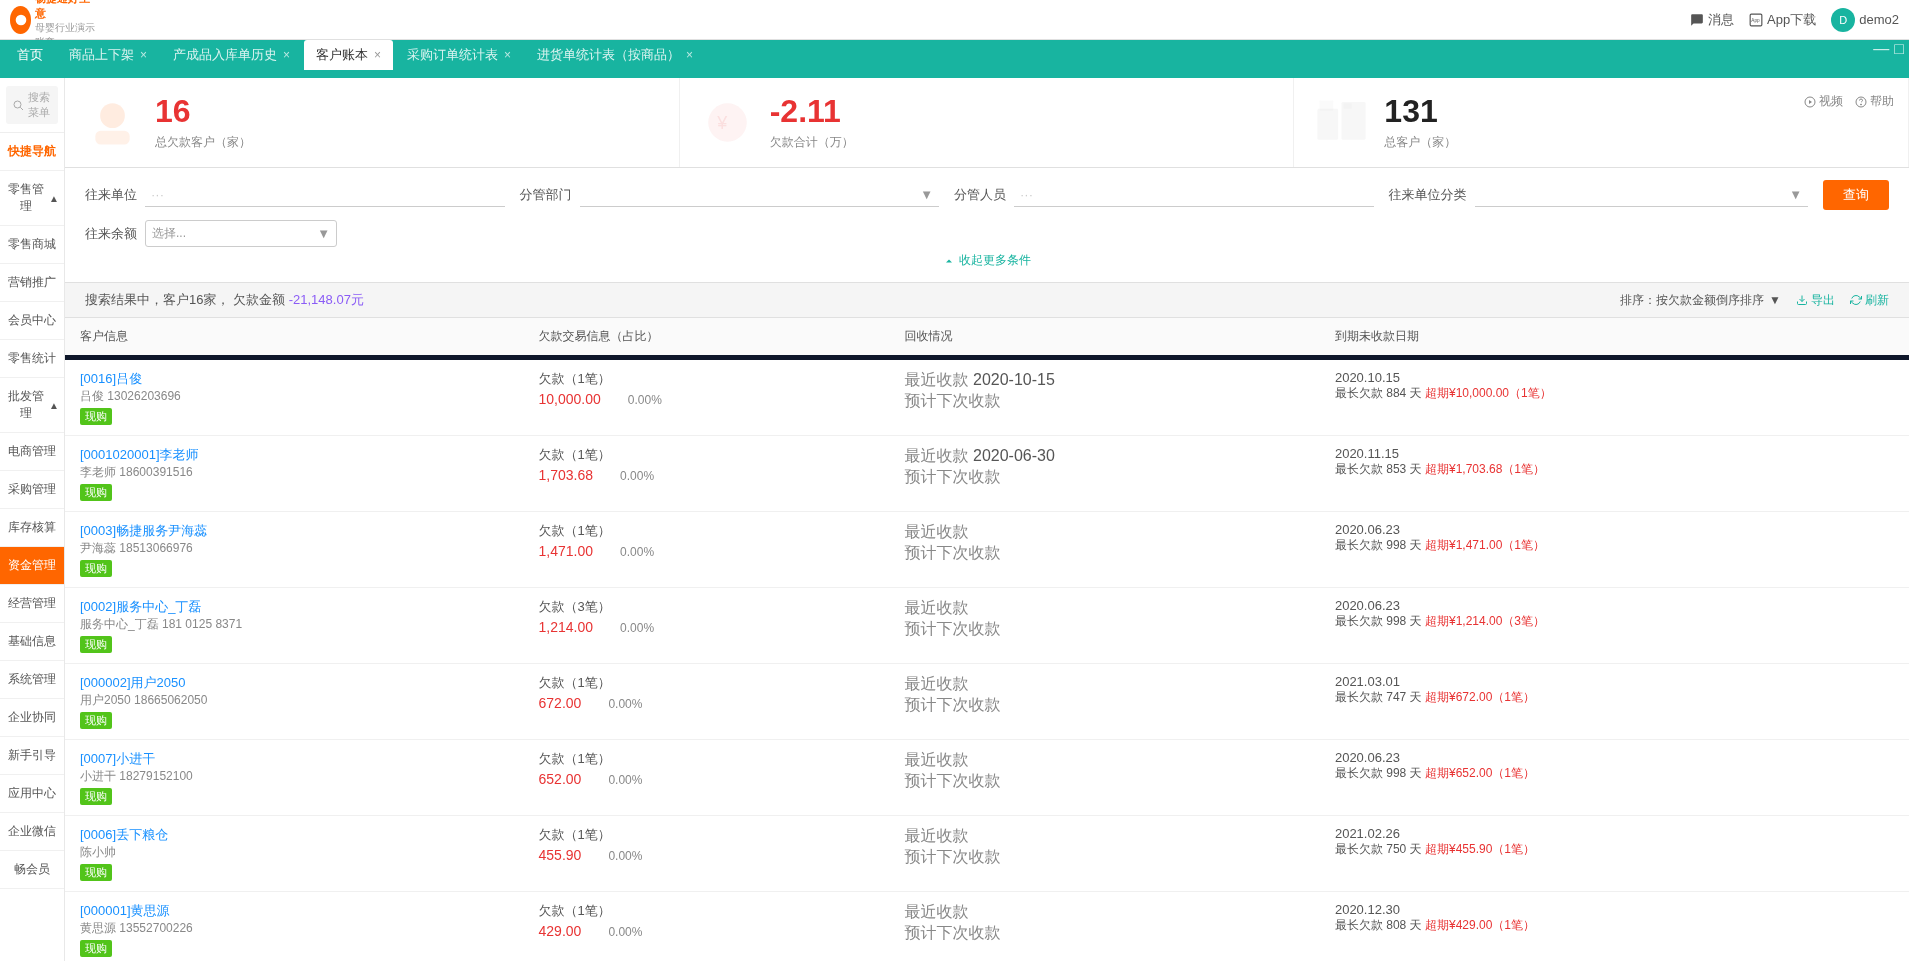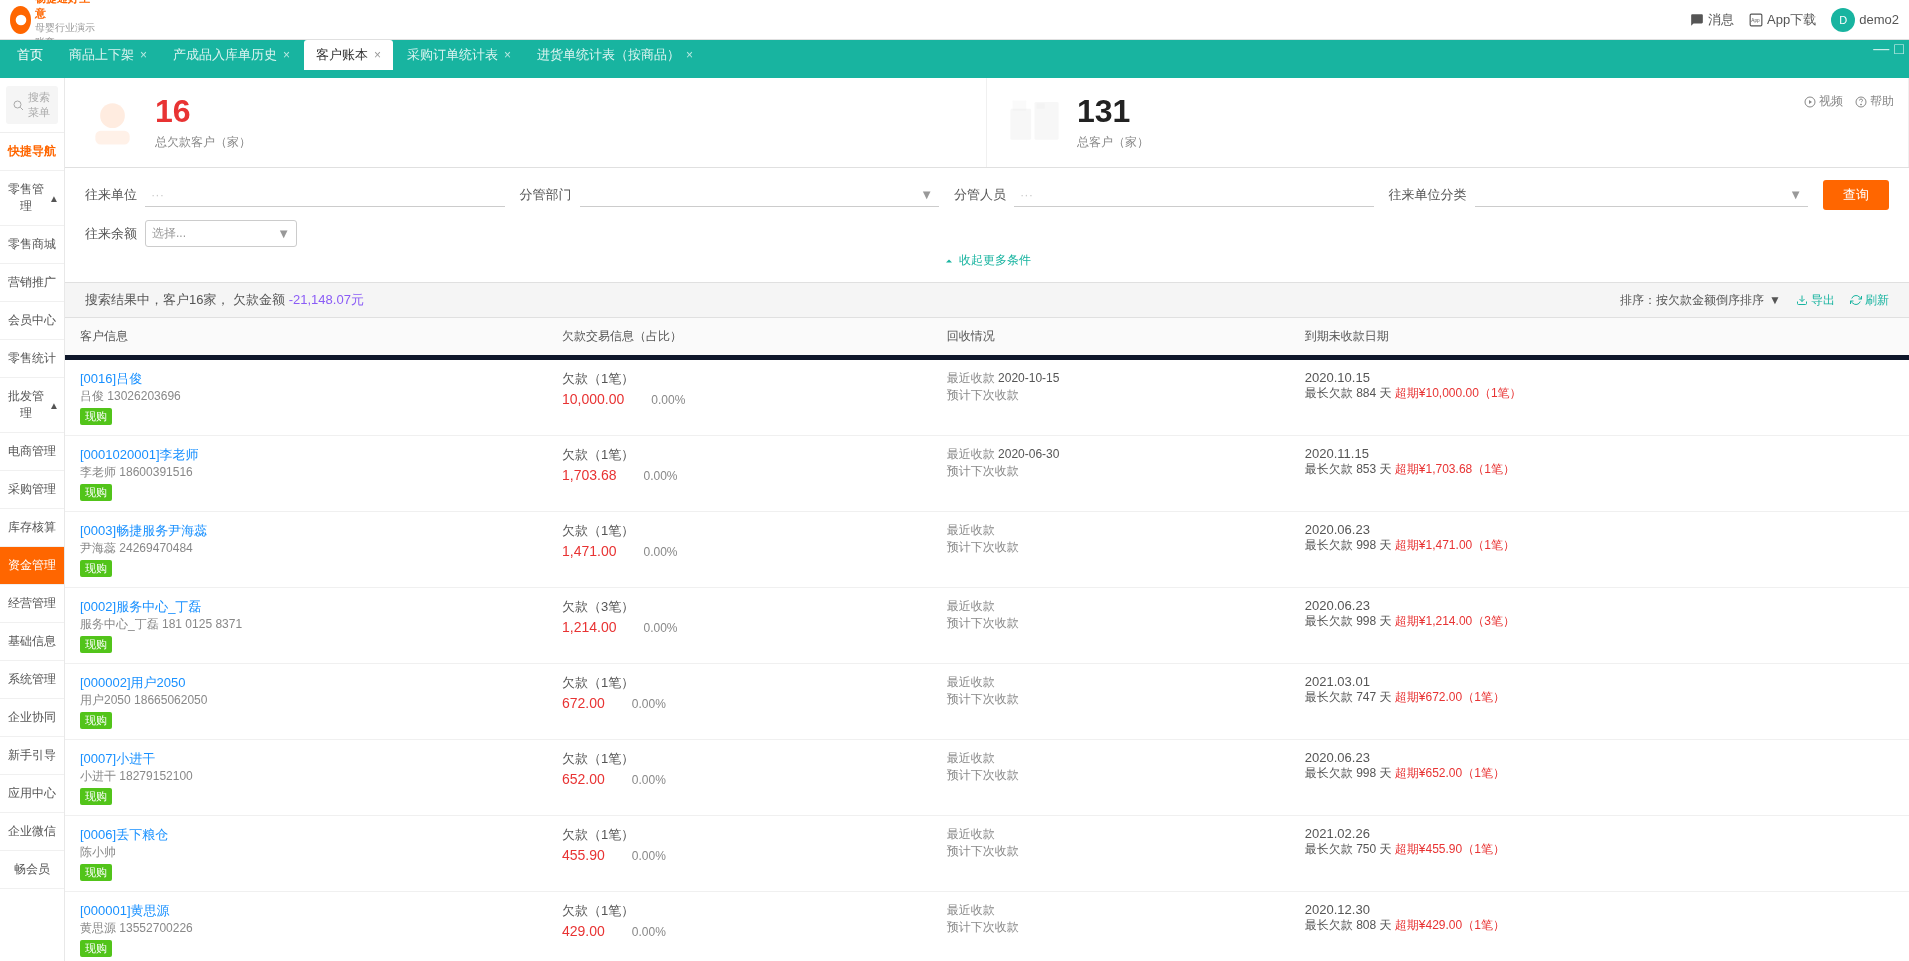--- a/index.html
+++ b/index.html
@@ -67,21 +67,21 @@
     .data-table { width: 100%; border-collapse: collapse; }
     .data-table th { background: #fafafa; padding: 10px 15px; text-align: left; font-size: 12px; color: #555; border-bottom: 5px solid #0f172a; font-weight: 500; }
     .data-table td { padding: 10px 15px; border-bottom: 1px solid #f0f0f0; vertical-align: top; }
     .customer-name-link { color: #1890ff; cursor: pointer; font-size: 13px; }
     .customer-phone { color: #888; font-size: 12px; }
     .customer-tag { display: inline-block; background: #52c41a; color: #fff; border-radius: 2px; padding: 1px 5px; font-size: 11px; margin-top: 3px; }
     .debt-count { color: #555; font-size: 13px; margin-bottom: 3px; }
     .debt-amount { color: #e83333; font-size: 14px; }
     .debt-percent { color: #888; font-size: 12px; margin-left: 10px; padding-left: 12px; }
     .debt-cell { display: flex; align-items: baseline; gap: 5px; }
-    .return-info { font-size: 12px; color: #888; }
+    .return-info { font-size: 16px; color: #888; }
     .return-date { color: #555; }
     .overdue-info { font-size: 12px; }
     .overdue-days { color: #555; }
     .overdue-amount { color: #e83333; cursor: pointer; }
     .date-text { color: #555; font-size: 13px; }
 
     
     ::-webkit-scrollbar { width: 6px; height: 6px; }
     ::-webkit-scrollbar-track { background: #f0f0f0; }
     ::-webkit-scrollbar-thumb { background: #ccc; border-radius: 3px; }
@@ -247,20 +247,32 @@
               <circle cx="40" cy="30" r="18" fill="#ff6600" opacity="0.4"></circle>
               <rect x="15" y="52" width="50" height="20" rx="8" fill="#ff6600" opacity="0.3"></rect>
             </svg>
           </div>
           <div class="stat-info">
             <div class="stat-value red">16</div>
             <div class="stat-label">总欠款客户（家）</div>
           </div>
         </div>
 
+        <div class="stat-card">
+          <div class="stat-icon">
+            <svg viewBox="0 0 80 80" fill="none">
+              <circle cx="40" cy="40" r="28" fill="#e83333" opacity="0.2"></circle>
+              <text x="25" y="50" font-size="26" fill="#e83333" opacity="0.4">¥</text>
+            </svg>
+          </div>
+          <div class="stat-info">
+            <div class="stat-value red">-2.11</div>
+            <div class="stat-label">欠款合计（万）</div>
+          </div>
+        </div>
 
         <div class="stat-card">
           <div class="stat-icon">
             <svg viewBox="0 0 80 80" fill="none">
               <rect x="5" y="20" width="30" height="45" rx="2" fill="#aaa" opacity="0.3"></rect>
               <rect x="40" y="10" width="35" height="55" rx="2" fill="#aaa" opacity="0.3"></rect>
               <rect x="8" y="8" width="20" height="15" rx="1" fill="#aaa" opacity="0.2"></rect>
               <rect x="43" y="12" width="12" height="8" fill="#aaa" opacity="0.2"></rect>
             </svg>
           </div>
@@ -314,21 +326,21 @@
             <div style="flex:1;border-bottom:1px solid #ccc;padding:4px 6px;display:flex;align-items:center;justify-content:space-between;">
               <span style="color:#bbb;font-size:13px;"></span>
               <span style="color:#999;">▼</span>
             </div>
           </div>
           <button class="filter-btn">查询</button>
         </div>
         <div class="filter-row2">
           <div class="filter-field">
             <span class="filter-label">往来余额</span>
-            <div style="width:152px;border:1px solid #ccc;border-radius:3px;padding:4px 6px;display:flex;align-items:center;justify-content:space-between;cursor:pointer;">
+            <div style="width:192px;border:1px solid #ccc;border-radius:3px;padding:4px 6px;display:flex;align-items:center;justify-content:space-between;cursor:pointer;">
               <span class="filter-select-text">选择...</span>
               <span style="color:#999;">▼</span>
             </div>
           </div>
         </div>
         <div class="collapse-btn">
           <svg width="12" height="12" viewBox="0 0 24 24" fill="#18b4a0">
               <path d="M18 15l-6-6-6 6"></path>
             </svg>
           <span style="margin-left:4px;">收起更多条件</span>
@@ -428,21 +440,21 @@
       <div class="date-text">2020.11.15</div>
       <div class="overdue-info">
         <span class="overdue-days">最长欠款 853 天 </span>
         <a class="overdue-amount">超期¥1,703.68（1笔）</a>
       </div>
     </td>
   </tr>
               <tr>
     <td>
       <div><a class="customer-name-link">[0003]畅捷服务尹海蕊</a></div>
-      <div class="customer-phone">尹海蕊 24269470484</div>
+      <div class="customer-phone">尹海蕊 18513066976</div>
       <div><span class="customer-tag">现购</span></div>
     </td>
     <td>
       <div class="debt-count">欠款（1笔）</div>
       <div class="debt-cell">
         <span class="debt-amount">1,471.00</span>
         <span class="debt-percent">0.00%</span>
       </div>
     </td>
     <td>

